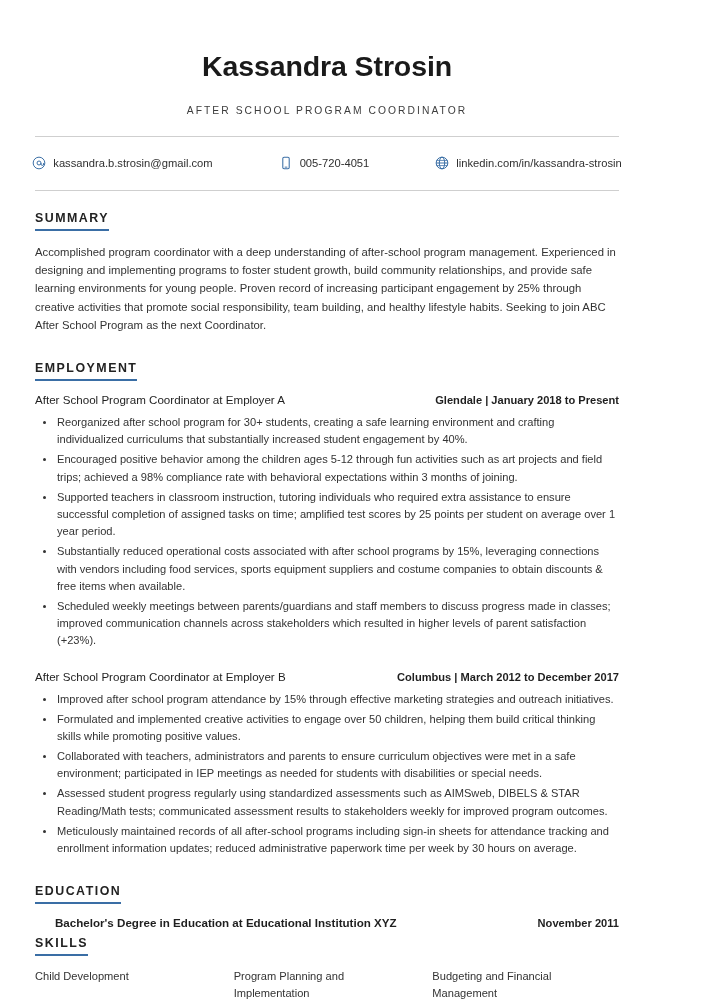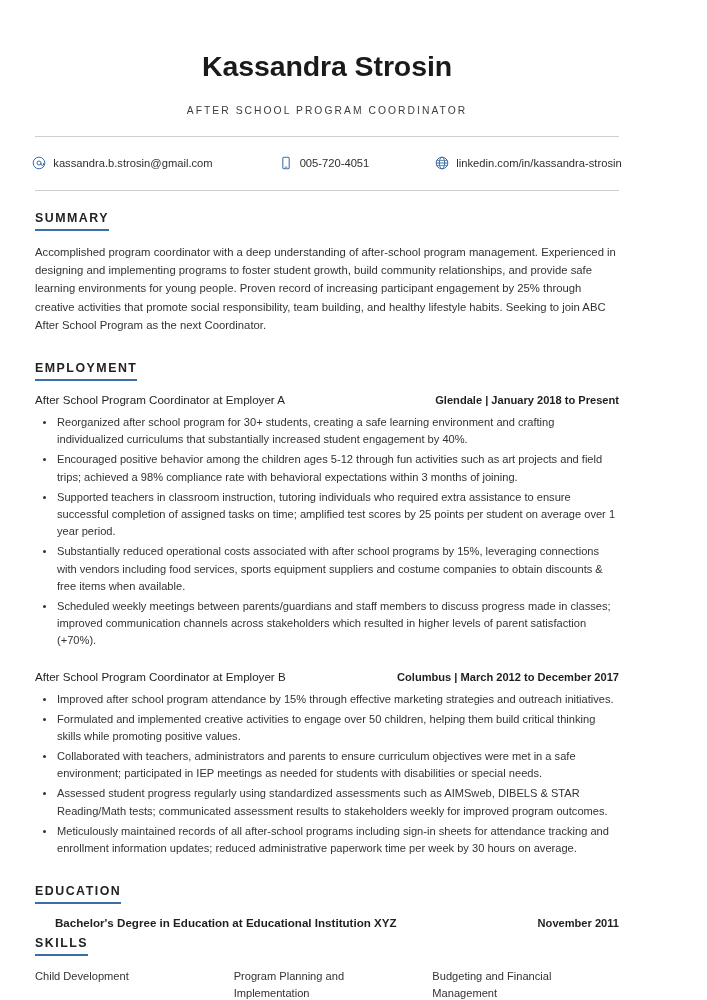--- a/index.html
+++ b/index.html
@@ -262,21 +262,21 @@
       <div class="job">
         <div class="job-head">
           <div class="job-title">After School Program Coordinator at Employer A</div>
           <div class="job-meta">Glendale | January 2018 to Present</div>
         </div>
         <ul class="bullets">
           <li>Reorganized after school program for 30+ students, creating a safe learning environment and crafting individualized curriculums that substantially increased student engagement by 40%.</li>
           <li>Encouraged positive behavior among the children ages 5-12 through fun activities such as art projects and field trips; achieved a 98% compliance rate with behavioral expectations within 3 months of joining.</li>
           <li>Supported teachers in classroom instruction, tutoring individuals who required extra assistance to ensure successful completion of assigned tasks on time; amplified test scores by 25 points per student on average over 1 year period.</li>
           <li>Substantially reduced operational costs associated with after school programs by 15%, leveraging connections with vendors including food services, sports equipment suppliers and costume companies to obtain discounts &amp; free items when available.</li>
-          <li>Scheduled weekly meetings between parents/guardians and staff members to discuss progress made in classes; improved communication channels across stakeholders which resulted in higher levels of parent satisfaction (+70%).</li>
+          <li>Scheduled weekly meetings between parents/guardians and staff members to discuss progress made in classes; improved communication channels across stakeholders which resulted in higher levels of parent satisfaction (+23%).</li>
         </ul>
       </div>
 
       <div class="job">
         <div class="job-head">
           <div class="job-title">After School Program Coordinator at Employer B</div>
           <div class="job-meta">Columbus | March 2012 to December 2017</div>
         </div>
         <ul class="bullets">
           <li>Improved after school program attendance by 15% through effective marketing strategies and outreach initiatives.</li>

